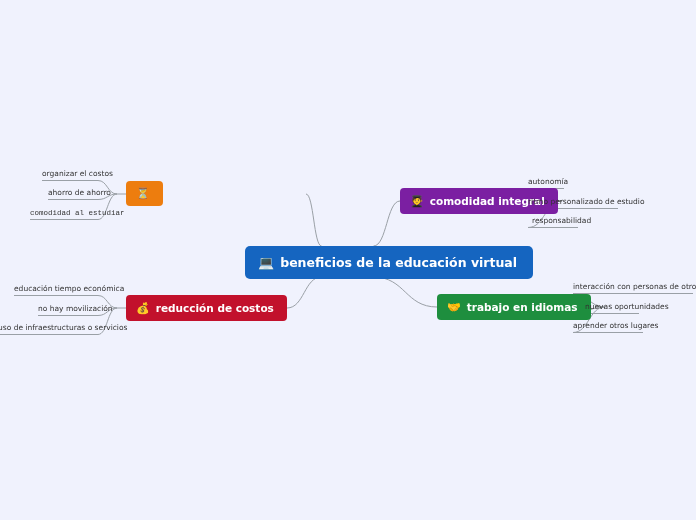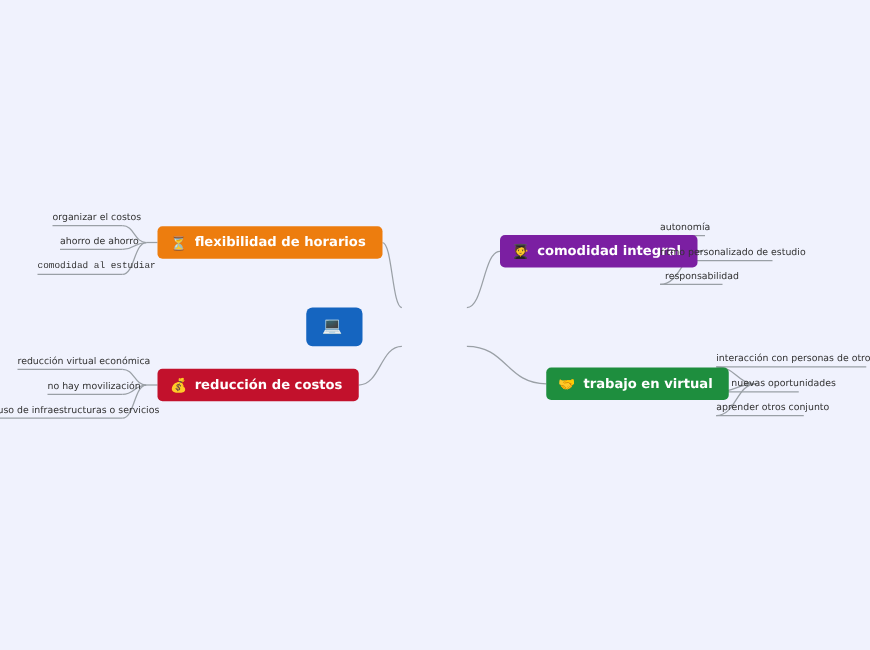--- a/index.html
+++ b/index.html
@@ -102,43 +102,43 @@
       <path d="M573,293.5 L693,293.5" fill="none" stroke="#9aa0a6" stroke-width="1"></path>
       <path d="M605,307 C589,307 589,293.5 573,293.5" fill="none" stroke="#9aa0a6" stroke-width="1"></path>
       <path d="M573,313.5 L639,313.5" fill="none" stroke="#9aa0a6" stroke-width="1"></path>
       <path d="M605,307 C589,307 589,313.5 573,313.5" fill="none" stroke="#9aa0a6" stroke-width="1"></path>
       <path d="M573,332.5 L643,332.5" fill="none" stroke="#9aa0a6" stroke-width="1"></path>
       <path d="M605,307 C589,307 589,332.5 573,332.5" fill="none" stroke="#9aa0a6" stroke-width="1"></path>
     </svg>
   <div id="nodes">
       <div class="node node-root" style="left: 245px; top: 246px; background: rgb(21, 101, 192);">
         <span class="emoji">💻</span>
+        <span>beneficios de la educación virtual</span>
       </div>
       <div class="node node-branch" style="left: 126px; top: 181px; background: rgb(237, 125, 14);">
         <span class="emoji">⏳</span>
-        <span>flexibilidad de horarios</span>
       </div>
       <div class="leaf leaf-left" style="left: 42px; top: 168px; width: 56px;">organizar el costos</div>
       <div class="leaf leaf-left" style="left: 48px; top: 187px; width: 50px;">ahorro de ahorro</div>
       <div class="leaf leaf-left" style="left: 30px; top: 207px; width: 68px; font-family: Liberation Mono, monospace;">comodidad al estudiar</div>
       <div class="node node-branch" style="left: 400px; top: 188px; background: rgb(123, 31, 162);">
         <span class="emoji">🧑‍🎓</span>
         <span>comodidad integral</span>
       </div>
       <div class="leaf leaf-right" style="left: 528px; top: 176px; width: 36px;">autonomía</div>
       <div class="leaf leaf-right" style="left: 528px; top: 196px; width: 90px;">ritmo personalizado de estudio</div>
       <div class="leaf leaf-right" style="left: 532px; top: 215px; width: 50px;">responsabilidad</div>
       <div class="node node-branch" style="left: 126px; top: 295px; background: rgb(194, 17, 44);">
         <span class="emoji">💰</span>
         <span>reducción de costos</span>
       </div>
-      <div class="leaf leaf-left" style="left: 14px; top: 283px; width: 84px;">reducción virtual económica</div>
+      <div class="leaf leaf-left" style="left: 14px; top: 283px; width: 84px;">educación tiempo económica</div>
       <div class="leaf leaf-left" style="left: 38px; top: 303px; width: 60px;">no hay movilización</div>
       <div class="leaf leaf-left" style="left: -2px; top: 322px; width: 100px;">uso de infraestructuras o servicios</div>
       <div class="node node-branch" style="left: 437px; top: 294px; background: rgb(30, 142, 62);">
         <span class="emoji">🤝</span>
-        <span>trabajo en virtual</span>
+        <span>trabajo en idiomas</span>
       </div>
       <div class="leaf leaf-right" style="left: 573px; top: 281px; width: 120px;">interacción con personas de otros lugares</div>
       <div class="leaf leaf-right" style="left: 585px; top: 301px; width: 66px;">nuevas oportunidades</div>
-      <div class="leaf leaf-right" style="left: 573px; top: 320px; width: 70px;">aprender otros conjunto</div>
+      <div class="leaf leaf-right" style="left: 573px; top: 320px; width: 70px;">aprender otros lugares</div>
     </div>
 </div>
 
 </body></html>

